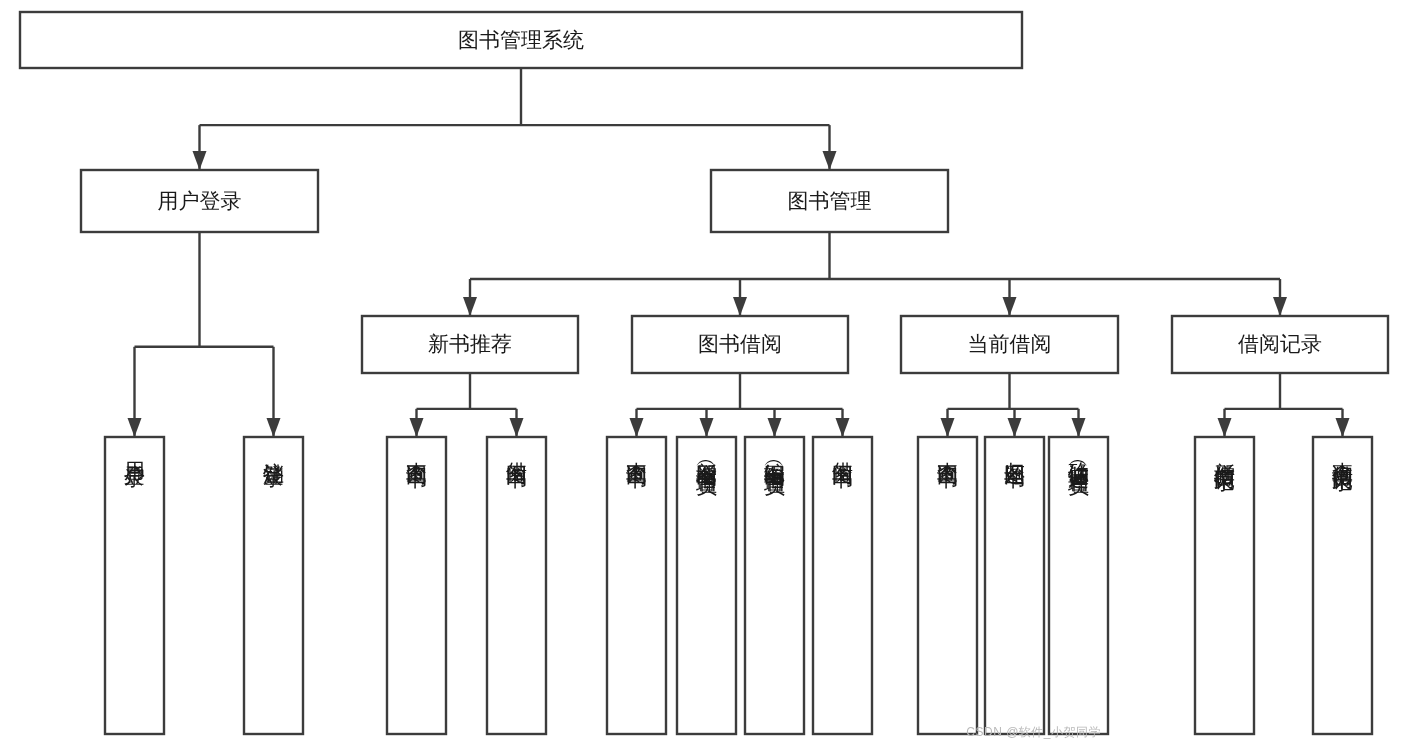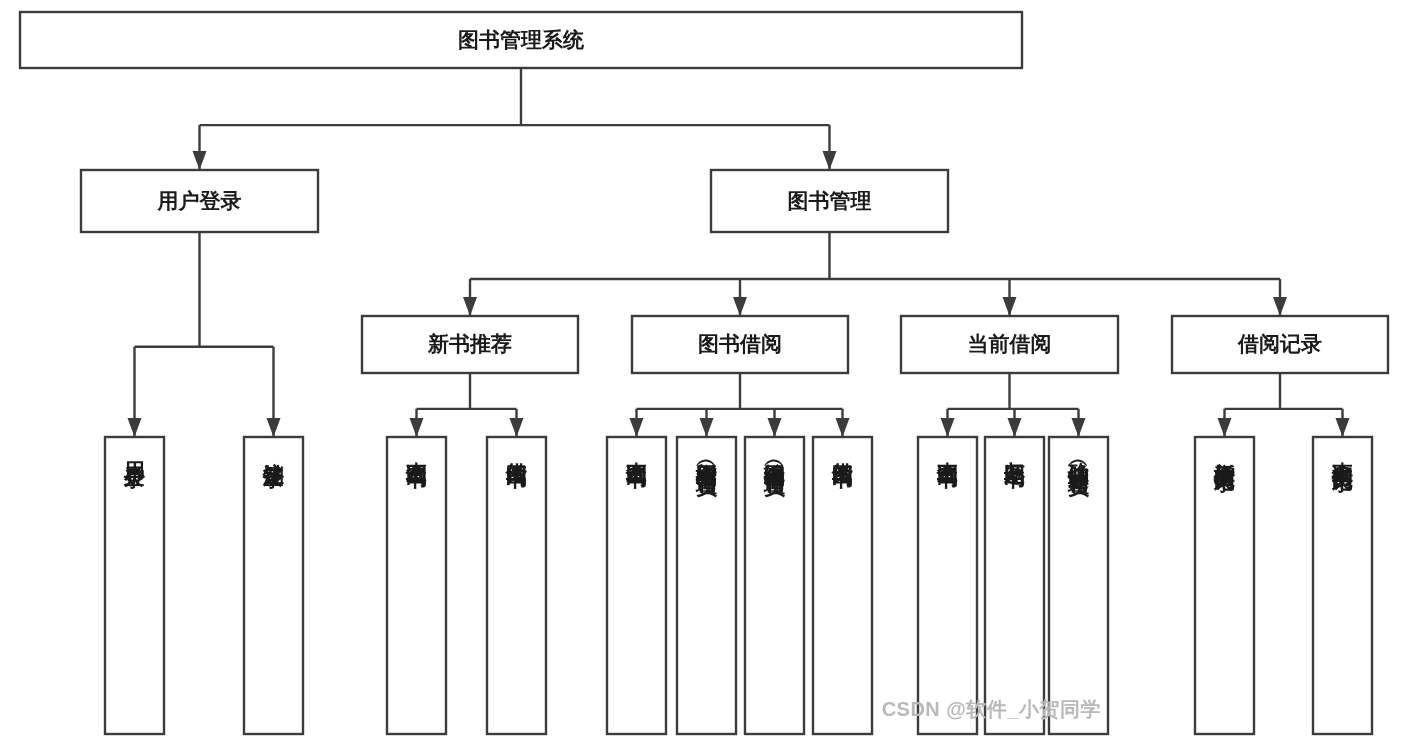--- a/index.html
+++ b/index.html
@@ -11,21 +11,20 @@
     width: 1405px;
     height: 747px;
     font-family: "Liberation Sans", sans-serif;
     overflow: hidden;
     position: relative;
   }
   #diagram-root {
     position: relative;
     width: 1111px;
     height: 747px;
-    font-weight: bold;
   }
   svg#flow {
     position: absolute;
     left: 0;
     top: 0;
     width: 1405px;
     height: 747px;
   }
   .node-box {
     fill: #ffffff;
@@ -62,23 +61,23 @@
     font-family: "Liberation Sans", sans-serif;
     font-size: 21px;
     line-height: 1.05;
     letter-spacing: 2px;
     color: #1a1a1a;
     white-space: nowrap;
   }
   .watermark {
     position: absolute;
     right: 10px;
-    bottom: 24px;
-    font-family: "Liberation Sans", sans-serif;
-    font-size: 20px;
+    bottom: 6px;
+    font-family: "Liberation Sans", sans-serif;
+    font-size: 12px;
     color: #b9b9b9;
     letter-spacing: 0.5px;
     white-space: nowrap;
     text-align: right;
   }
 </style>
 </head>
 <body>
 
 <div id="diagram-root">

